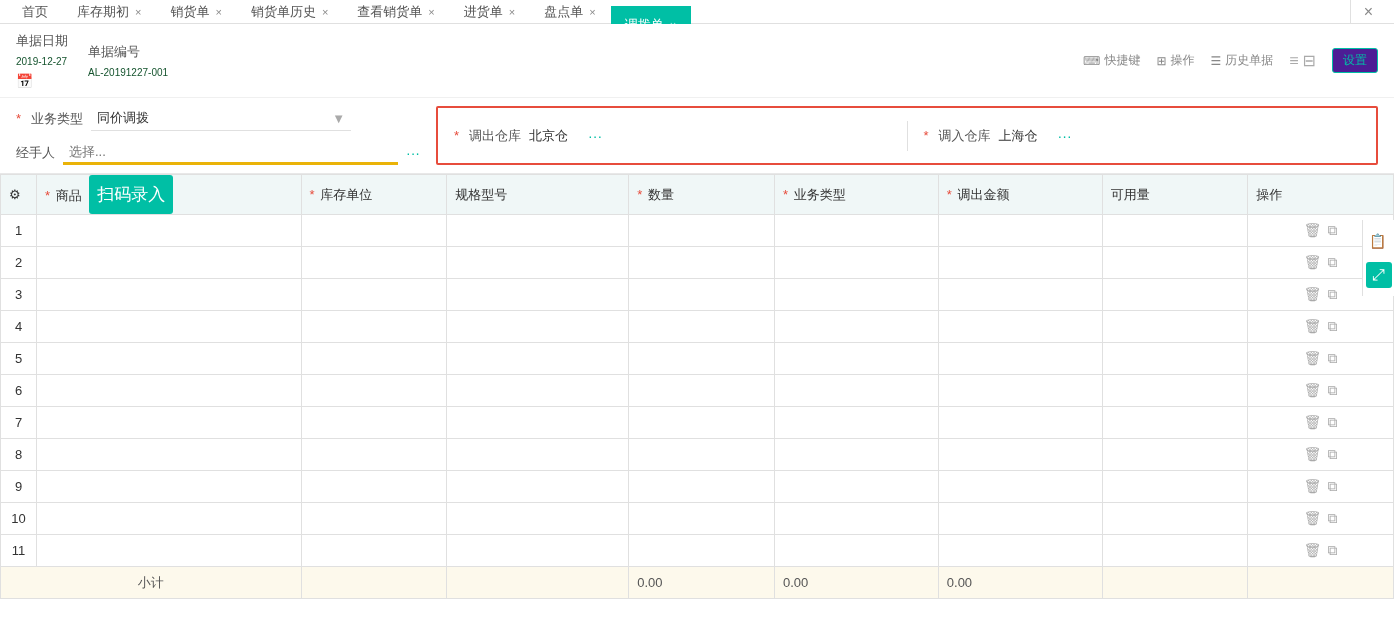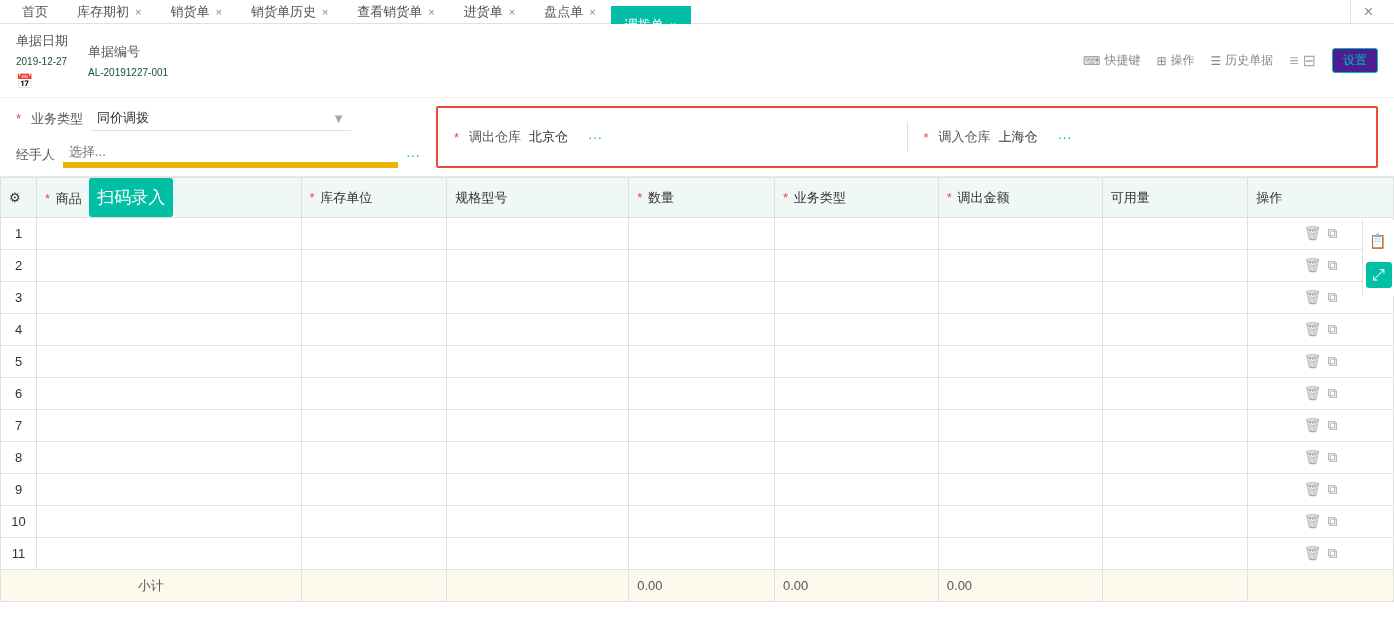--- a/index.html
+++ b/index.html
@@ -153,21 +153,21 @@
 
     .field-row {
       display: flex;
       align-items: center;
       gap: 8px;
     }
     .req-star { color: #e74c3c; margin-right: 2px; }
     .field-input-like {
       flex: 1;
       border: none;
-      border-bottom: 6px solid #eab308;
+      border-bottom: 3px solid #eab308;
       padding: 3px 6px;
       font-size: 13px;
       color: #be185d;
       background: transparent;
       outline: none;
     }
     .business-type-select {
       display: flex;
       align-items: center;
       border: none;

